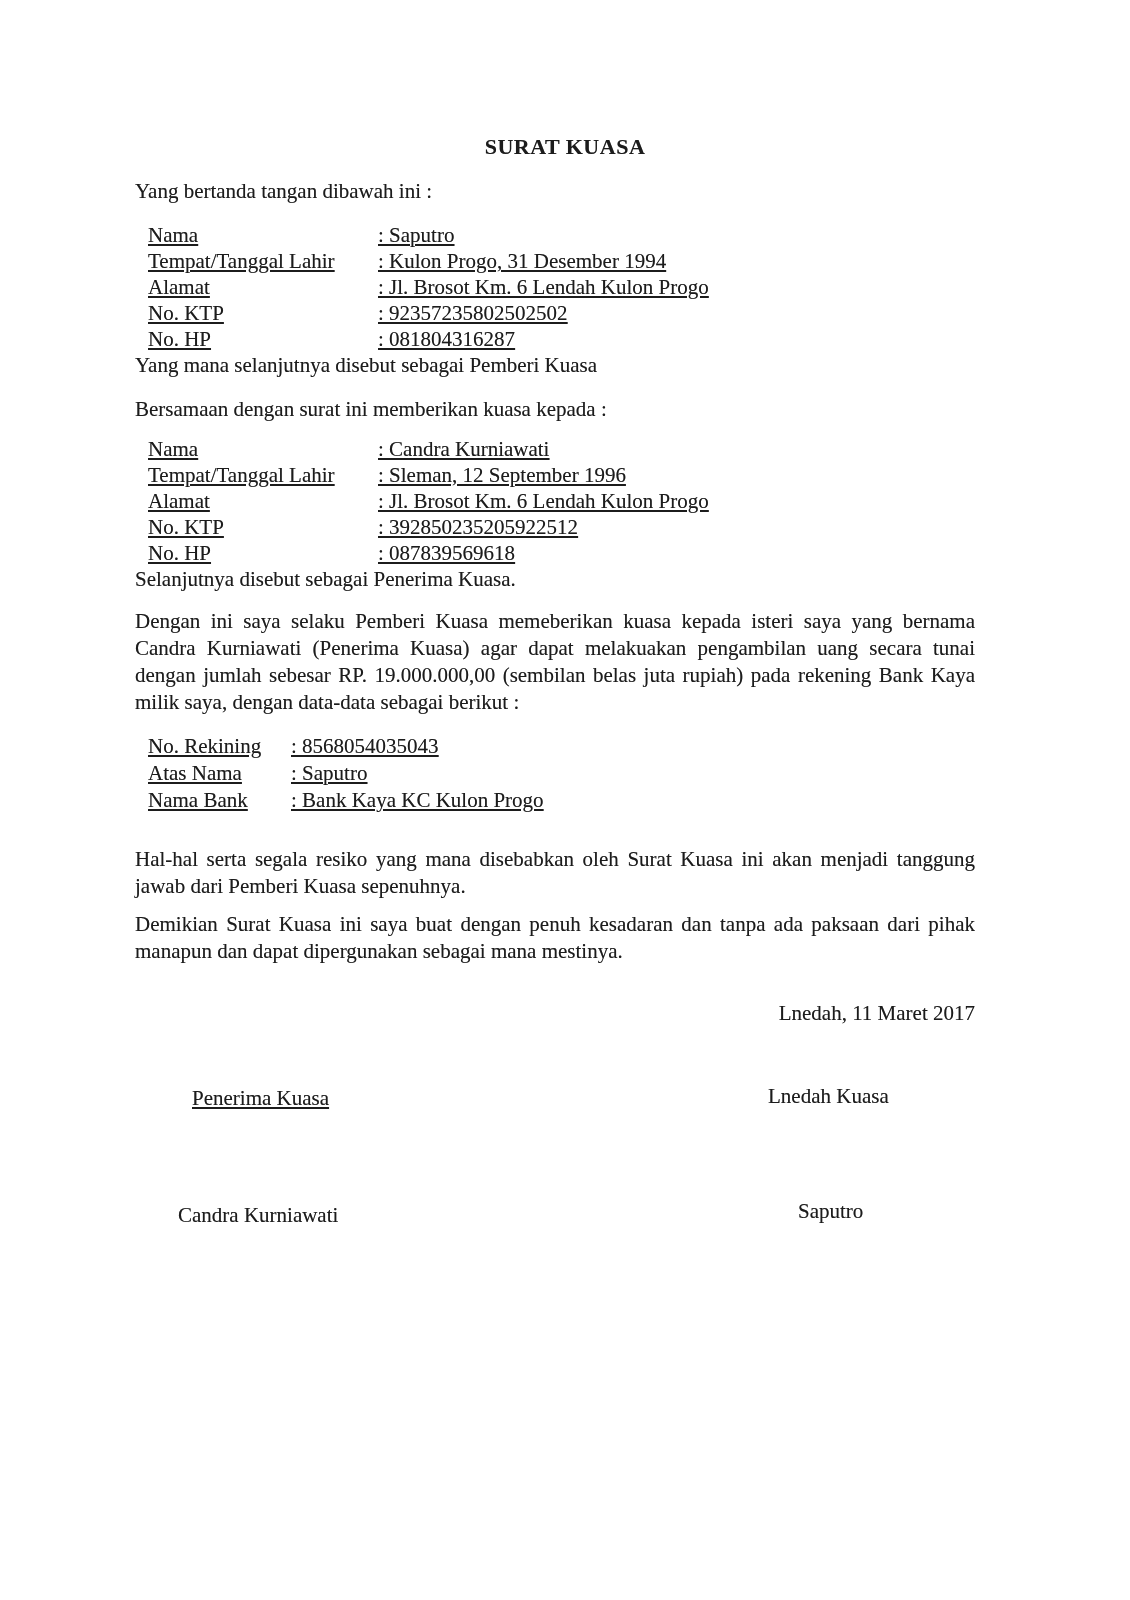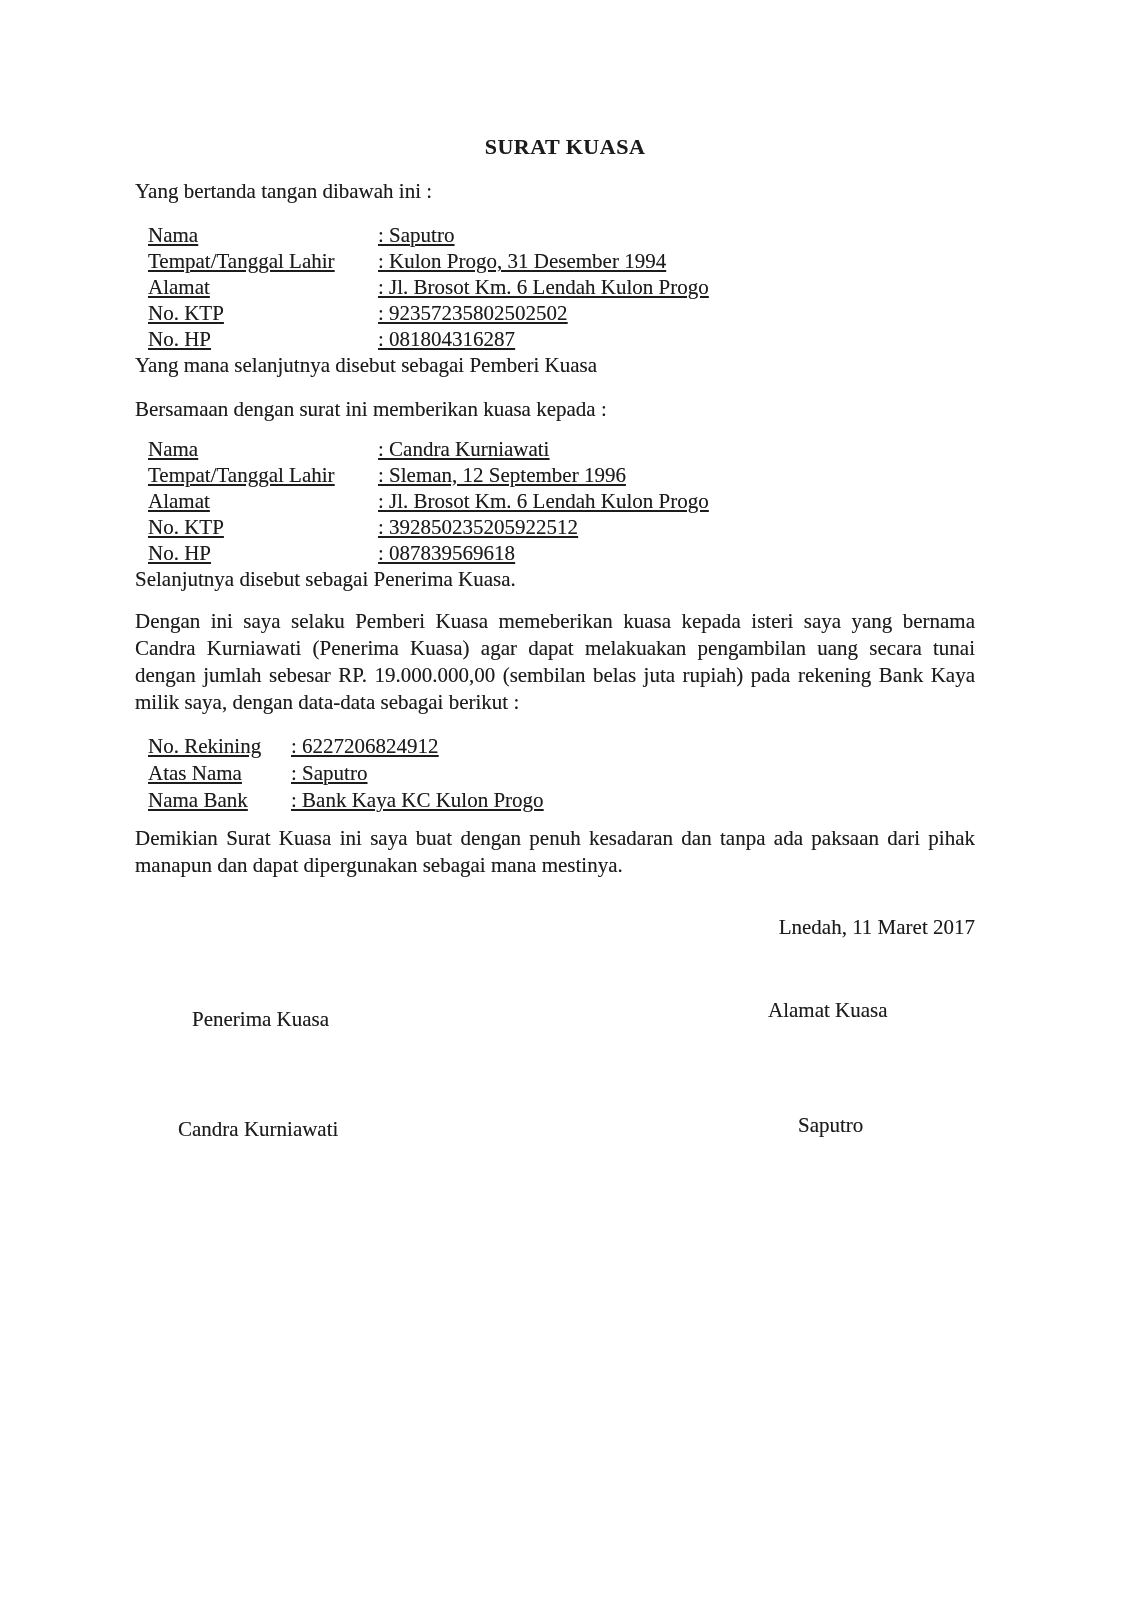--- a/index.html
+++ b/index.html
@@ -37,21 +37,21 @@
   .bank-block { margin-top:17px; line-height:27px; }
   .bank-block .kv-label { width:143px; flex:0 0 143px; }
 
   .para-liability { margin-top:32px; }
   .para-closing { margin-top:11px; }
 
   .date-line { margin:35px 0 0 0; line-height:27px; text-align:right; }
 
   .sig-roles { position:relative; margin-top:56px; height:26px; }
   .sig-names { position:relative; margin-top:89px; height:26px; }
-  .sig-left  { position:absolute; left:57px; top:9px; }
+  .sig-left  { position:absolute; left:57px; top:2px;text-decoration:underline; }
   .sig-right { position:absolute; left:633px; top:0; }
   .name-left  { position:absolute; left:43px; top:4px; }
   .name-right { position:absolute; left:663px; top:0; }
 </style>
 </head>
 <body>
 
 <div class="page">
   <h1 class="doc-title">SURAT KUASA</h1>
 
@@ -107,40 +107,41 @@
         <span class="kv-value">: 087839569618</span>
       </div>
     </div>
     <p class="kv-after">Selanjutnya disebut sebagai Penerima Kuasa.</p>
 
     <p class="para">Dengan ini saya selaku Pemberi Kuasa memeberikan kuasa kepada isteri saya yang bernama Candra Kurniawati (Penerima Kuasa) agar dapat melakuakan pengambilan uang secara tunai dengan jumlah sebesar RP. 19.000.000,00 (sembilan belas juta rupiah) pada rekening Bank Kaya milik saya, dengan data-data sebagai berikut :</p>
 
     <div class="kv-block bank-block">
       <div class="kv-row">
         <span class="kv-label">No. Rekining</span>
-        <span class="kv-value">: 6227206824912</span>
+        <span class="kv-value">: 8568054035043</span>
       </div>
       <div class="kv-row">
         <span class="kv-label">Atas Nama</span>
         <span class="kv-value">: Saputro</span>
       </div>
       <div class="kv-row">
         <span class="kv-label">Nama Bank</span>
         <span class="kv-value">: Bank Kaya KC Kulon Progo</span>
       </div>
     </div>
 
+    <p class="para para-liability">Hal-hal serta segala resiko yang mana disebabkan oleh Surat Kuasa ini akan menjadi tanggung jawab dari Pemberi Kuasa sepenuhnya.</p>
 
     <p class="para para-closing">Demikian Surat Kuasa ini saya buat dengan penuh kesadaran dan tanpa ada paksaan dari pihak manapun dan dapat dipergunakan sebagai mana mestinya.</p>
 
     <p class="date-line">Lnedah, 11 Maret 2017</p>
 
     <div class="sig-roles">
       <span class="sig-left">Penerima Kuasa</span>
-      <span class="sig-right">Alamat Kuasa</span>
+      <span class="sig-right">Lnedah Kuasa</span>
     </div>
 
     <div class="sig-names">
       <span class="name-left">Candra Kurniawati</span>
       <span class="name-right">Saputro</span>
     </div>
 
   </div>
 </div>
 

